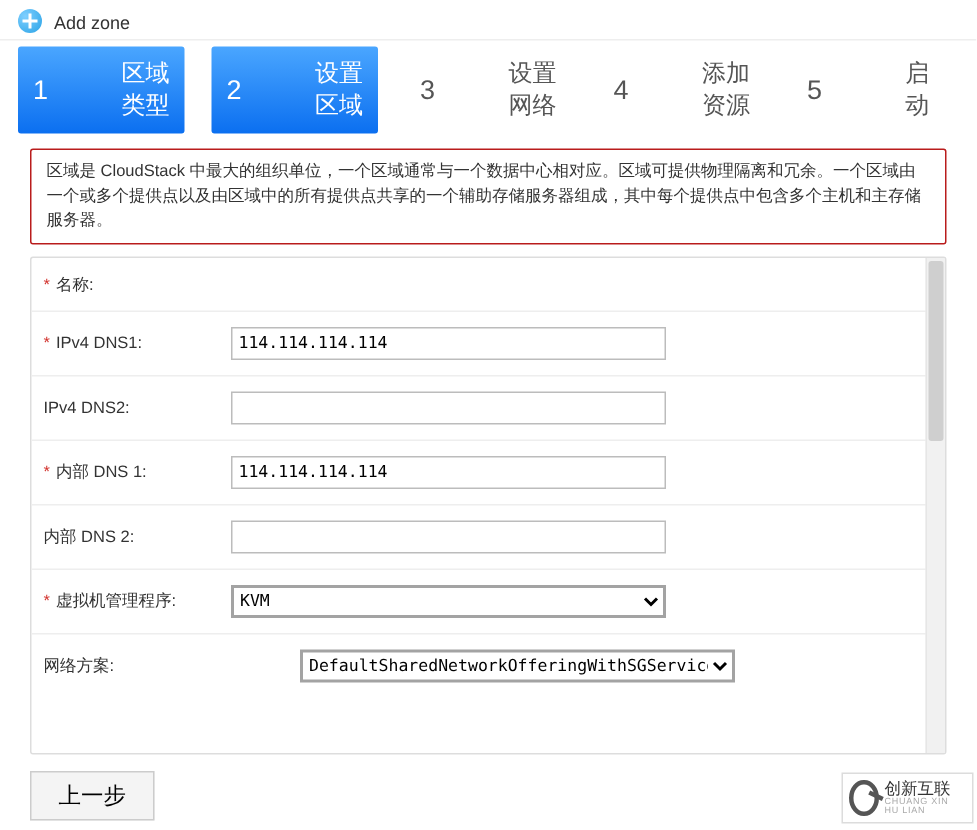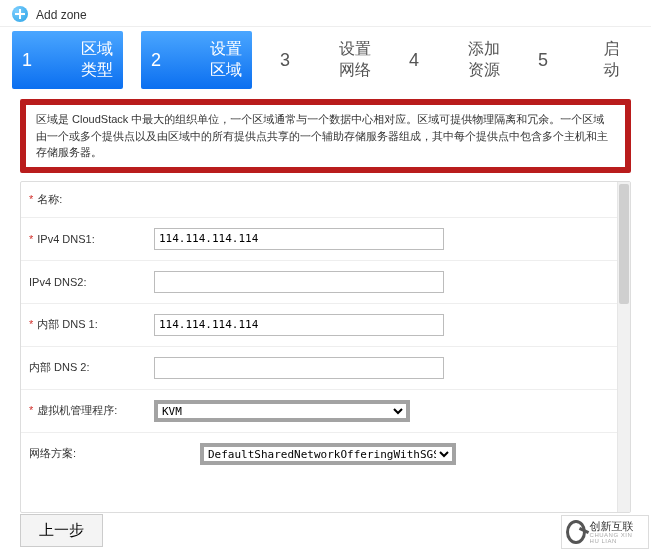--- a/index.html
+++ b/index.html
@@ -56,21 +56,21 @@
 }
 .step-num {
   font-size: 18px;
   width: 22px;
   font-weight: 300;
 }
 .step.active .step-num { font-weight: 400; }
 .step-label { font-size: 16px; padding-left: 48px; }
 .info-box {
   margin: 0 20px 8px 20px;
-  border: 6px solid #b91c1c;
+  border: 1px solid #b91c1c;
   border-radius: 2px;
   padding: 6px 10px;
   font-size: 11px;
   line-height: 1.5;
   color: #333;
 }
 .form-wrap {
   margin: 4px 20px 0 20px;
   border: 1px solid #ddd;
   border-radius: 2px;
@@ -120,23 +120,23 @@
 }
 .form-field input[type=text] {
   width: 280px;
   height: 18px;
   border: 1px solid #bcbcbc;
   padding: 1px 4px;
   font-size: 11px;
   font-family: monospace, Arial;
 }
 .form-field select {
-  width: 256px;
+  width: 290px;
   height: 22px;
-  border: 4px solid #a3a3a3;
+  border: 2px solid #a3a3a3;
   font-size: 11px;
   font-family: monospace, Arial;
   background: #fff;
 }
 .footer {
   position: absolute;
   left: 0;
   right: 0;
   bottom: 6px;
   display: flex;

